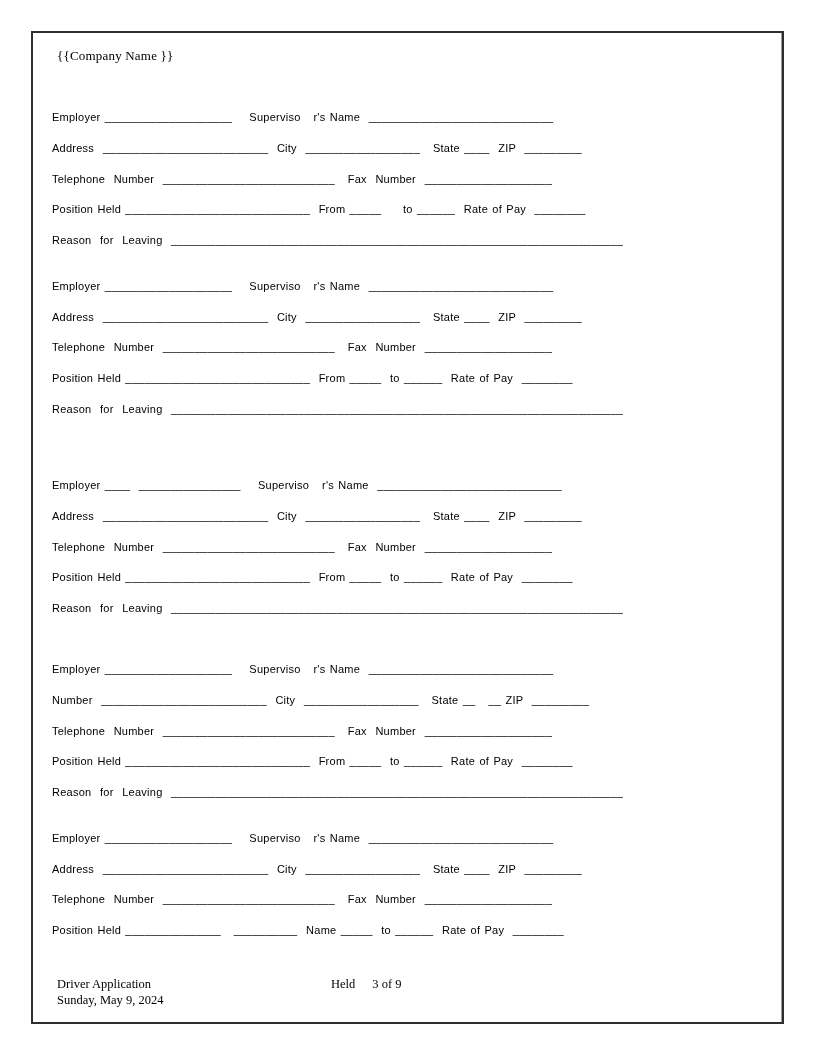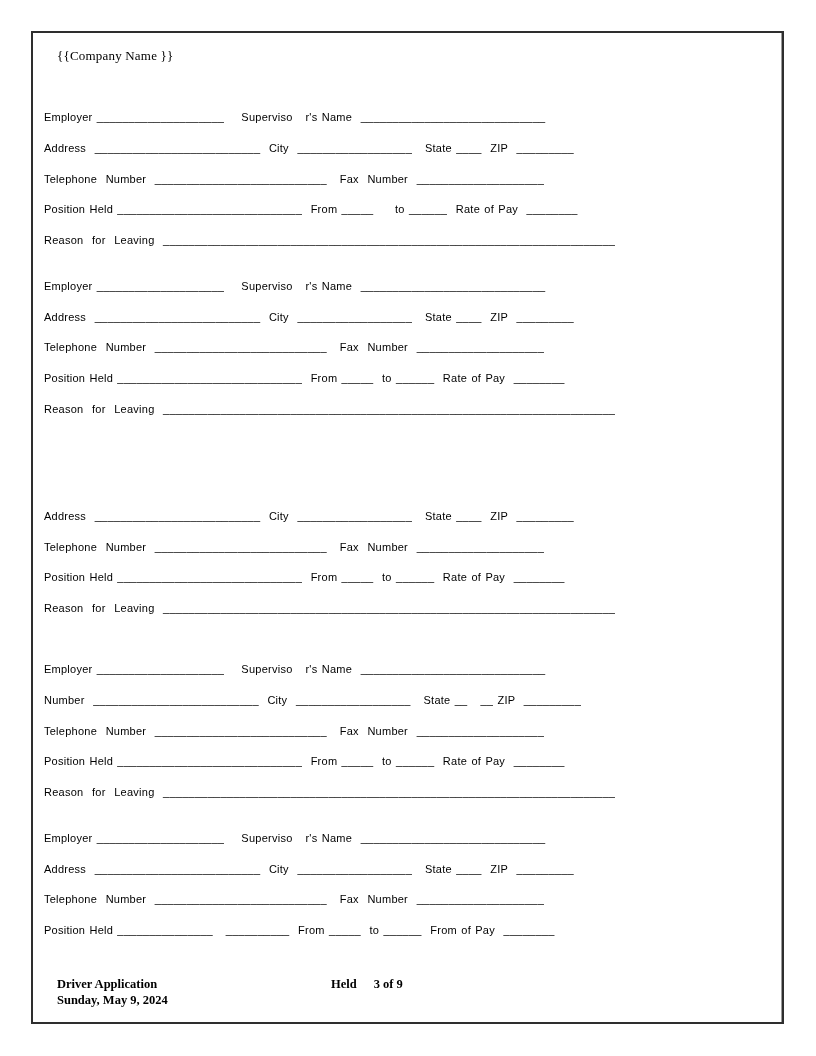--- a/index.html
+++ b/index.html
@@ -30,32 +30,31 @@
     color: #000000;
     white-space: pre;
   }
   .company {
     left: 57px;
     font-size: 13px;
     letter-spacing: 0.2px;
   }
   .fl {
     position: absolute;
-    left: 44px;
+    left: 52px;
     font-family: "Liberation Sans", "DejaVu Sans", sans-serif;
     font-size: 11px;
     line-height: 14px;
     letter-spacing: 0.25px;
     word-spacing: 1px;
     white-space: pre;
     color: #000000;
   }
   .footer-text {
     font-size: 12.5px;
-    font-weight: bold;
   }
   .footer-page .pg-gap {
     display: inline-block;
     width: 17px;
   }
 </style>
 </head>
 <body>
 
 <div class="page">
@@ -68,32 +67,33 @@
   <div class="fl" style="top:172px">Telephone  Number  ___________________________   Fax  Number  ____________________</div>
   <div class="fl" style="top:202px">Position Held _____________________________  From _____     to ______  Rate of Pay  ________</div>
   <div class="fl" style="top:233px">Reason  for  Leaving  _______________________________________________________________________</div>
 
   <div class="fl" style="top:279px">Employer ____________________    Superviso   r's Name  _____________________________</div>
   <div class="fl" style="top:310px">Address  __________________________  City  __________________   State ____  ZIP  _________</div>
   <div class="fl" style="top:340px">Telephone  Number  ___________________________   Fax  Number  ____________________</div>
   <div class="fl" style="top:371px">Position Held _____________________________  From _____  to ______  Rate of Pay  ________</div>
   <div class="fl" style="top:402px">Reason  for  Leaving  _______________________________________________________________________</div>
 
+  <div class="fl" style="top:478px">Employer ____  ________________    Superviso   r's Name  _____________________________</div>
   <div class="fl" style="top:509px">Address  __________________________  City  __________________   State ____  ZIP  _________</div>
   <div class="fl" style="top:540px">Telephone  Number  ___________________________   Fax  Number  ____________________</div>
   <div class="fl" style="top:570px">Position Held _____________________________  From _____  to ______  Rate of Pay  ________</div>
   <div class="fl" style="top:601px">Reason  for  Leaving  _______________________________________________________________________</div>
 
   <div class="fl" style="top:662px">Employer ____________________    Superviso   r's Name  _____________________________</div>
   <div class="fl" style="top:693px">Number  __________________________  City  __________________   State __   __ ZIP  _________</div>
   <div class="fl" style="top:724px">Telephone  Number  ___________________________   Fax  Number  ____________________</div>
   <div class="fl" style="top:754px">Position Held _____________________________  From _____  to ______  Rate of Pay  ________</div>
   <div class="fl" style="top:785px">Reason  for  Leaving  _______________________________________________________________________</div>
 
   <div class="fl" style="top:831px">Employer ____________________    Superviso   r's Name  _____________________________</div>
   <div class="fl" style="top:862px">Address  __________________________  City  __________________   State ____  ZIP  _________</div>
   <div class="fl" style="top:892px">Telephone  Number  ___________________________   Fax  Number  ____________________</div>
-  <div class="fl" style="top:923px">Position Held _______________   __________  From _____  to ______  From of Pay  ________</div>
+  <div class="fl" style="top:923px">Position Held _______________   __________  Name _____  to ______  Rate of Pay  ________</div>
 
   <div class="serif footer-text" style="top:977px; left:57px">Driver Application</div>
   <div class="serif footer-text" style="top:993px; left:57px">Sunday, May 9, 2024</div>
   <div class="serif footer-text footer-page" style="top:977px; left:331px"><span>Held</span><span class="pg-gap"></span><span>3 of 9</span></div>
 </div>
 
 </body></html>

